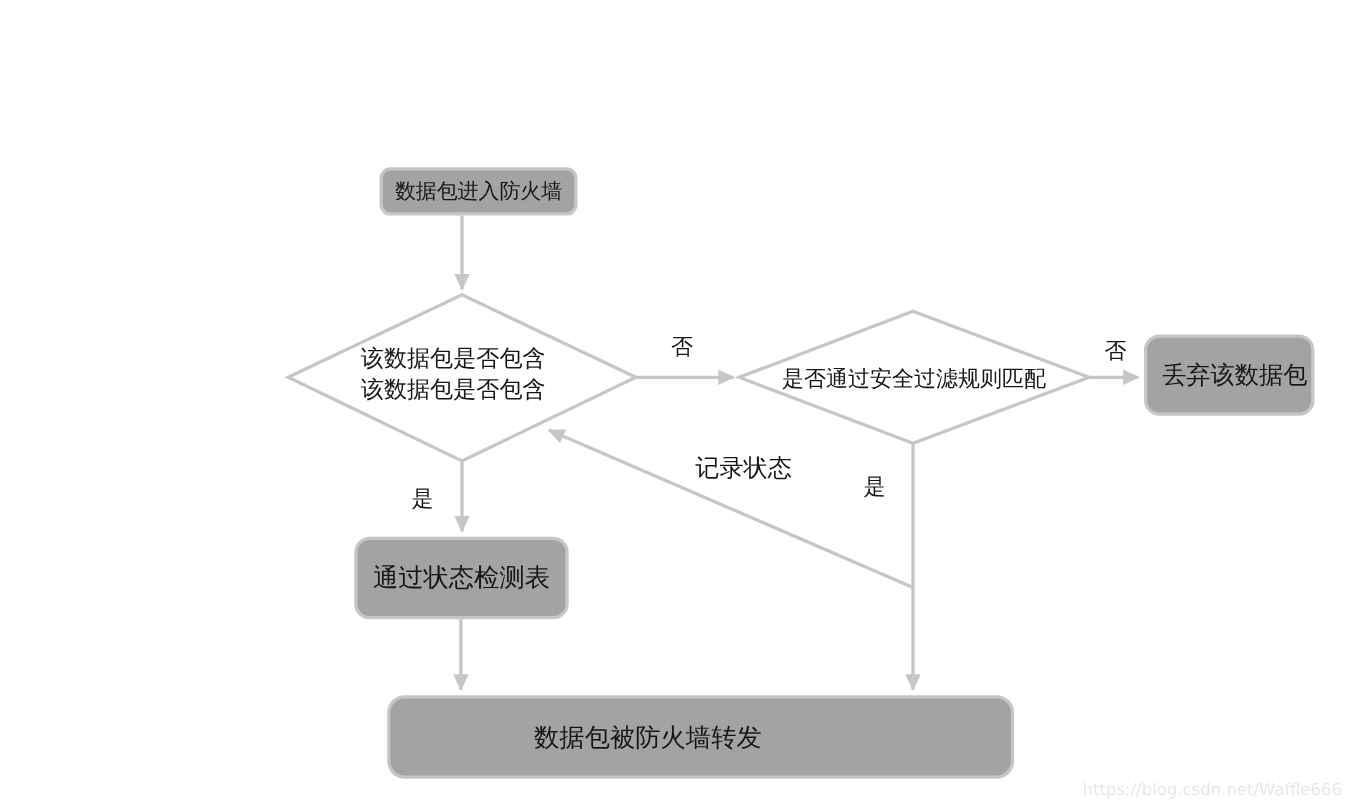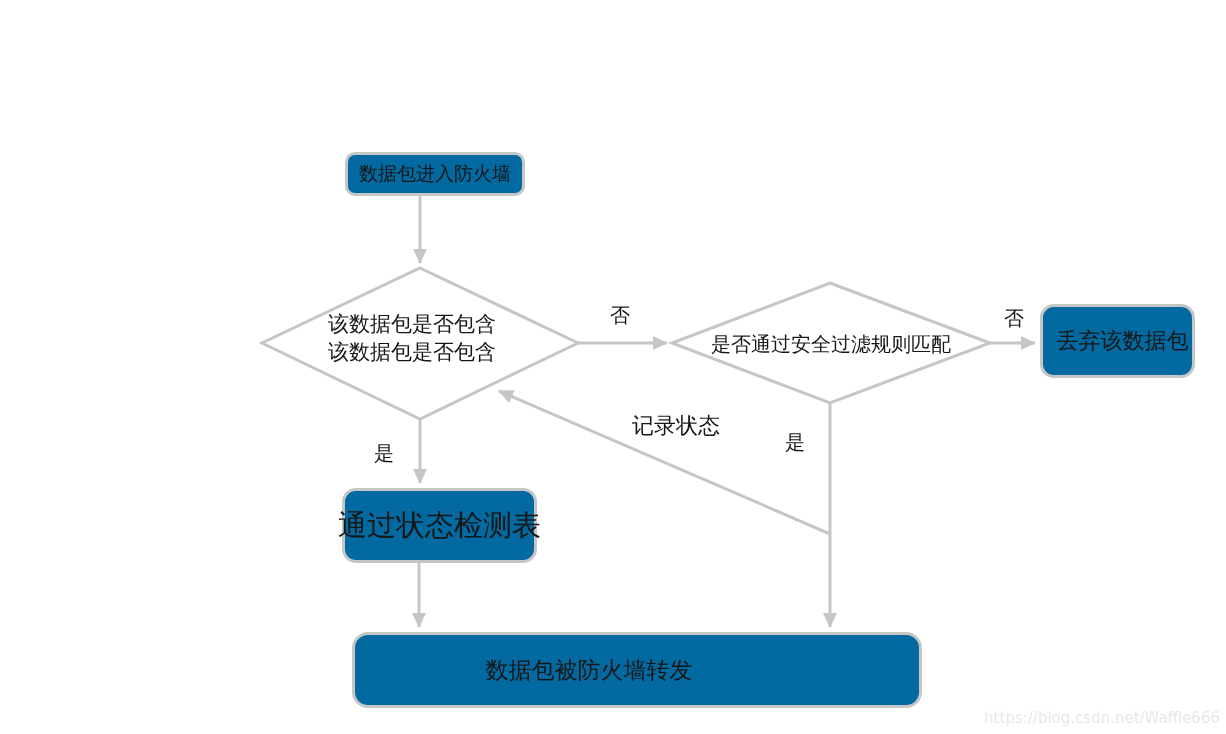--- a/index.html
+++ b/index.html
@@ -27,37 +27,37 @@
     color:var(--title-text);
     white-space:nowrap;
   }
   .wires{
     position:absolute;left:0;top:0;width:1226px;height:734px;
     pointer-events:none;
   }
   .rbox{
     position:absolute;
     box-sizing:border-box;
-    background:#0369a1;
+    background:#a3a3a3;
     border:3px solid var(--line);
     display:flex;align-items:center;justify-content:center;
     color:var(--node-text);
     white-space:nowrap;
   }
   .box-start   {left:345px;top:152px;width:180px;height:44px;border-radius:10px;font-size:19px;}
   .box-discard {left:1040px;top:304px;width:155px;height:74px;border-radius:14px;font-size:22px;padding-left:10px;}
-  .box-pass    {left:322px;top:488px;width:195px;height:75px;border-radius:14px;font-size:29px;margin-left:20px;}
+  .box-pass    {left:322px;top:488px;width:195px;height:75px;border-radius:14px;font-size:23px;}
   .box-forward {left:352px;top:632px;width:570px;height:76px;border-radius:16px;font-size:23px;}
   .box-forward .shift-left{transform:translateX(-48px);}
   .dlabel{
     position:absolute;
     color:var(--node-text);
     white-space:nowrap;
   }
-  .d1-label{left:328px;top:312px;font-size:21px;line-height:28px;text-align:center;font-family:Liberation Mono, monospace;}
+  .d1-label{left:328px;top:312px;font-size:21px;line-height:28px;text-align:center;}
   .d2-label{left:672px;top:331px;width:318px;text-align:center;font-size:20px;}
   .edge-label{
     position:absolute;
     color:var(--node-text);
     font-size:20px;
     white-space:nowrap;
   }
   .lbl-no1{left:610px;top:302px;}
   .lbl-no2{left:1004px;top:305px;}
   .lbl-yes1{left:374px;top:440px;}

